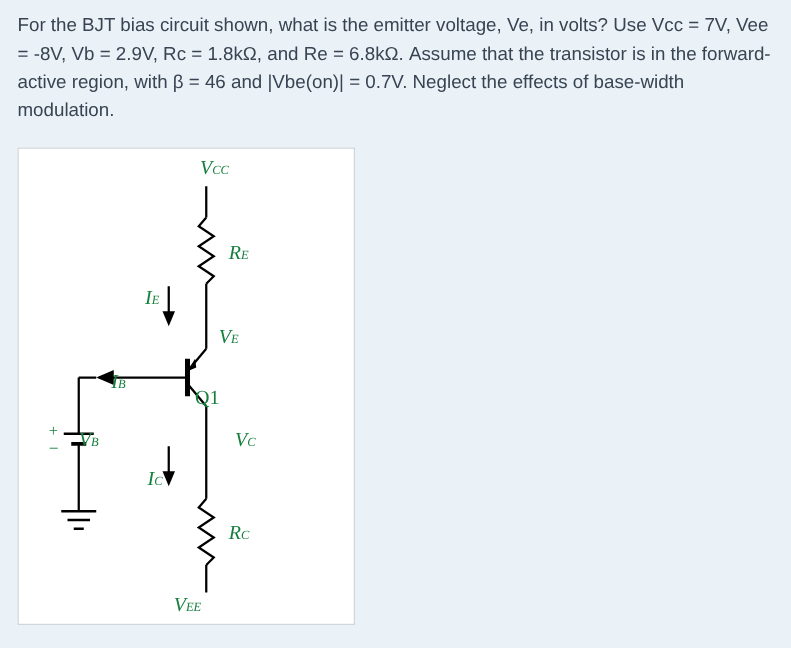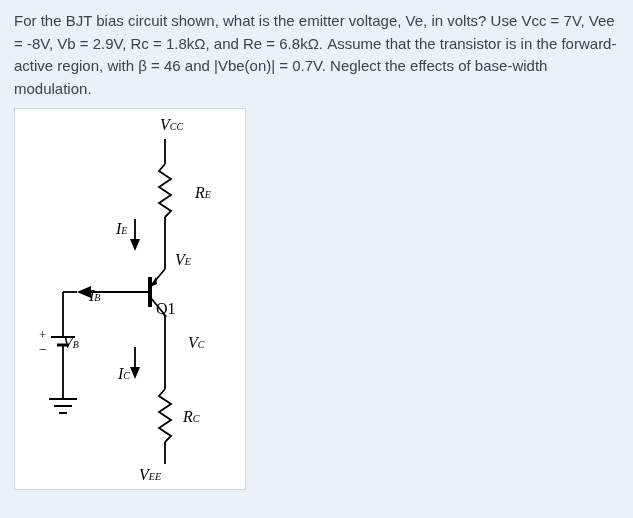--- a/index.html
+++ b/index.html
@@ -11,35 +11,35 @@
       width: 633px;
       height: 518px;
       background: #eaf2f8;
       font-family: -apple-system, BlinkMacSystemFont, "Segoe UI", Arial, sans-serif;
       font-size: 15px;
       color: #384452;
       padding: 10px 14px;
       line-height: 1.5;
     }
     .question {
-      margin-bottom: 8px;
+      margin-bottom: 18px;
     }
     .diagram-wrap {
       background: #ffffff;
       border: 1px solid #d0d6dc;
       display: inline-block;
       padding: 0;
     }
     .diagram {
-      width: 230px;
+      width: 268px;
       height: 380px;
       position: relative;
       font-family: "Times New Roman", serif;
       font-size: 16px;
-      color: #000000;
+      color: #15803d;
     }
     .lbl { position: absolute; font-style: italic; }
     .sub { font-size: 10px; font-style: italic; }
     .abs { position: absolute; }
   </style>
 </head>
 <body>
 
 
 
@@ -91,21 +91,21 @@
 
       <line x1="34" y1="290" x2="62" y2="290" stroke="#000" stroke-width="2"></line>
       <line x1="39" y1="297" x2="57" y2="297" stroke="#000" stroke-width="2"></line>
       <line x1="44" y1="304" x2="52" y2="304" stroke="#000" stroke-width="2"></line>
     </svg>
 
     <div class="lbl" style="left:145px;top:4px">
       <span>V</span><span class="sub">CC</span>
     </div>
 
-    <div class="lbl" style="left:180px;top:72px">
+    <div class="lbl" style="left:168px;top:72px">
       <span>R</span><span class="sub">E</span>
     </div>
 
     <div class="lbl" style="left:101px;top:108px">
       <span>I</span><span class="sub">E</span>
     </div>
 
     <div class="lbl" style="left:160px;top:139px">
       <span>V</span><span class="sub">E</span>
     </div>

